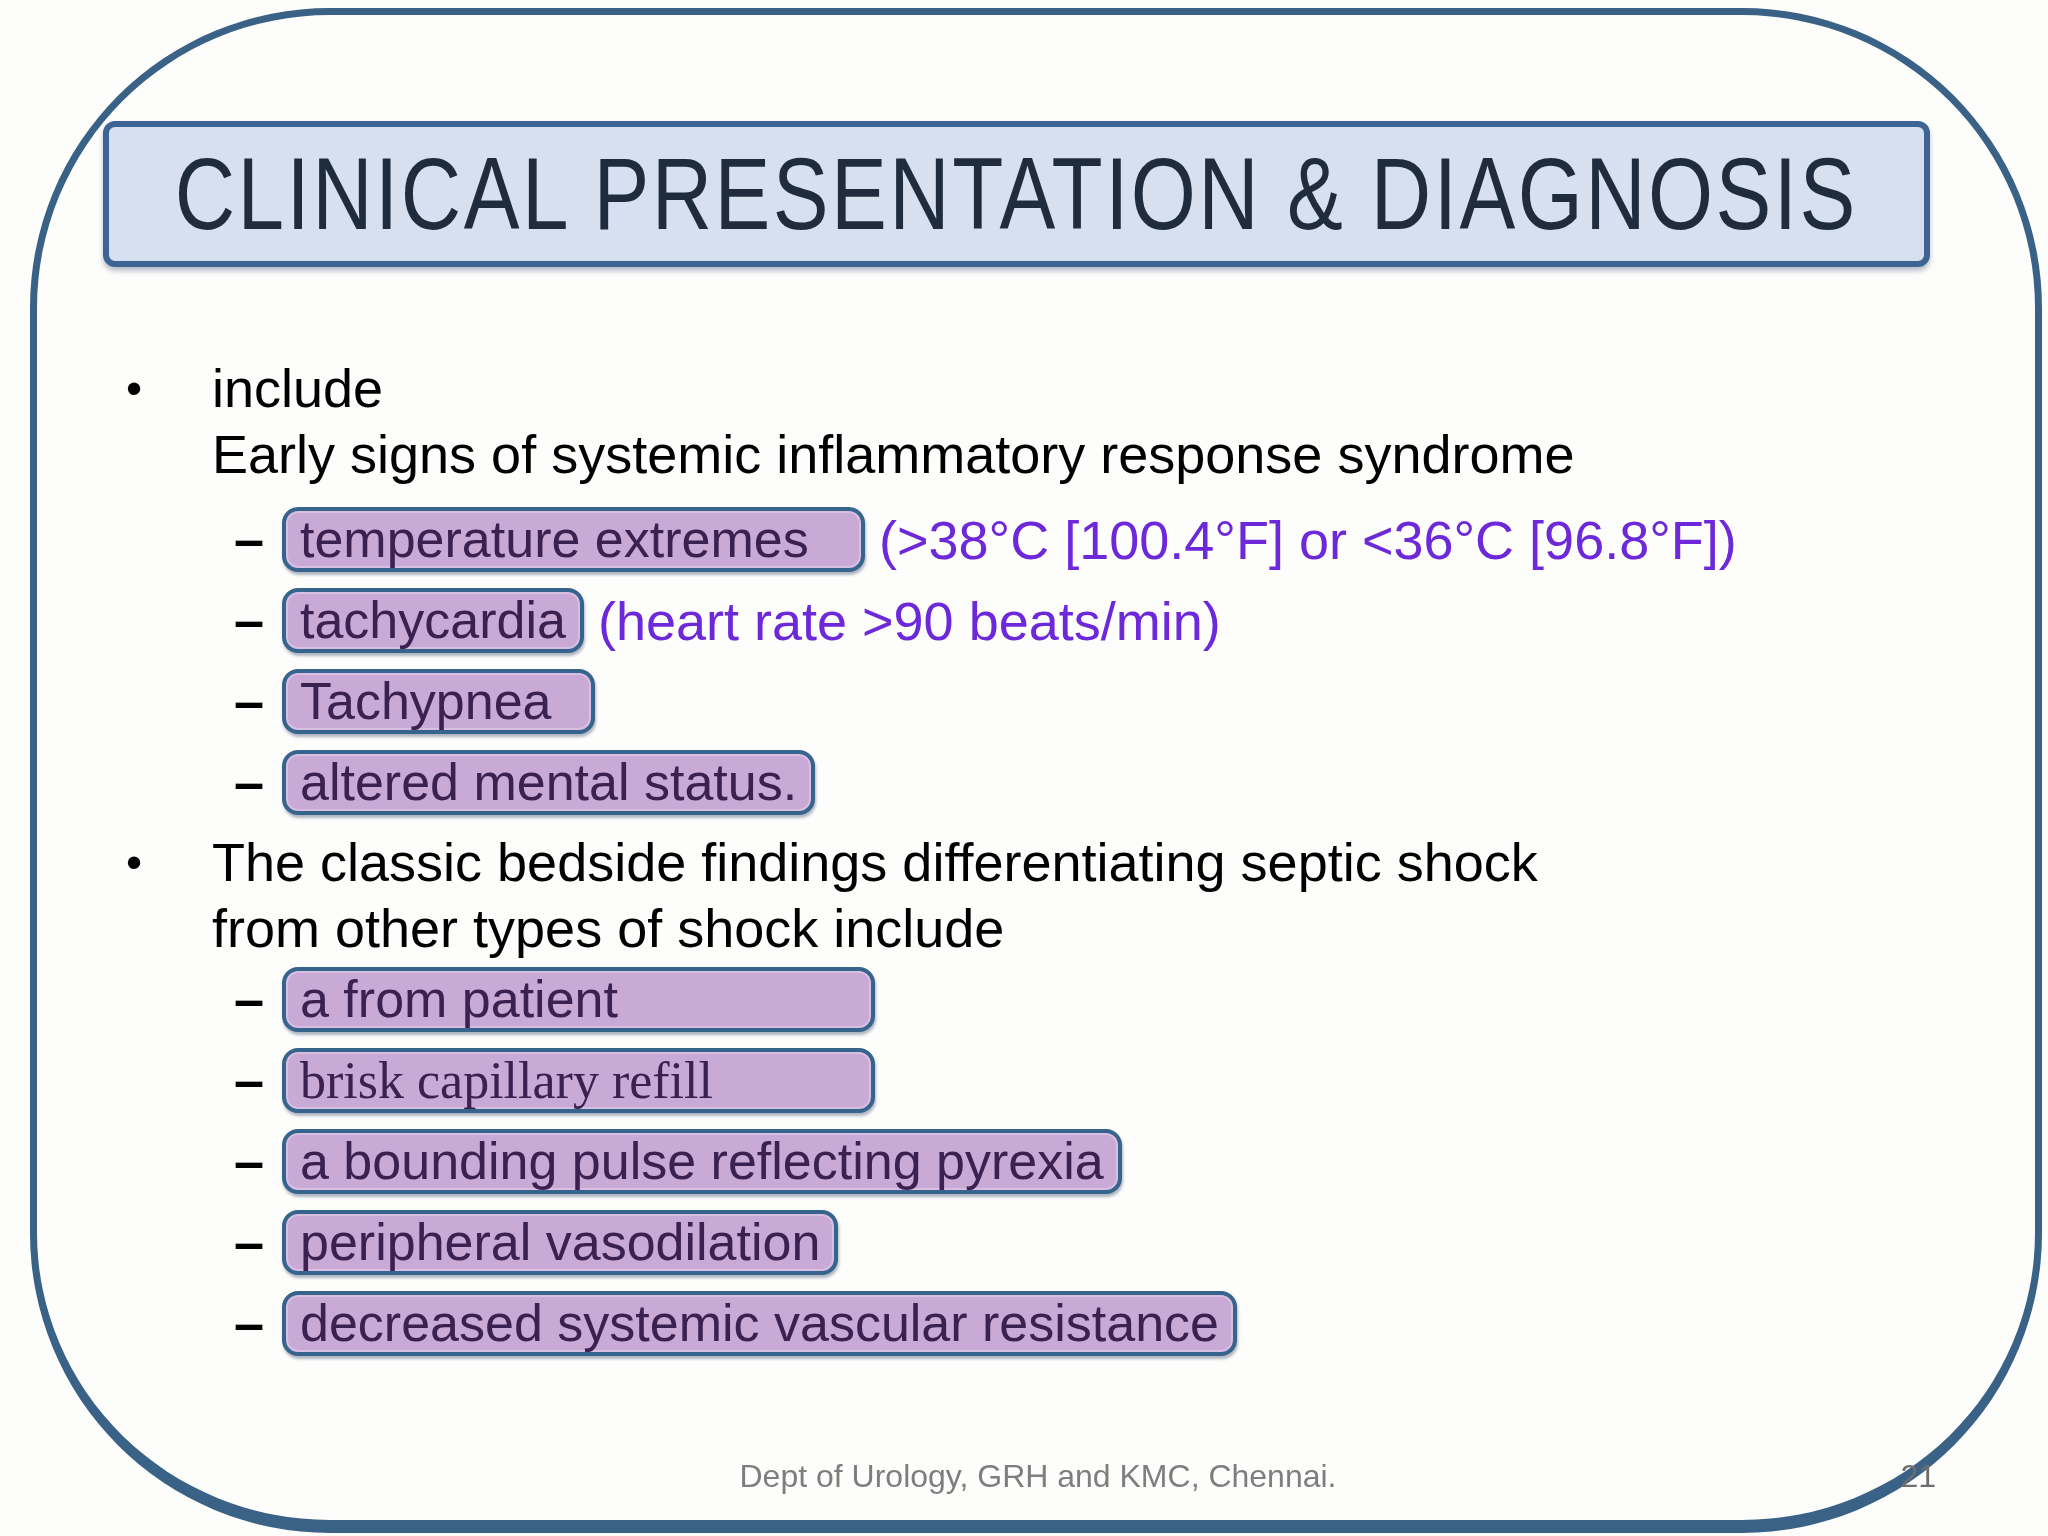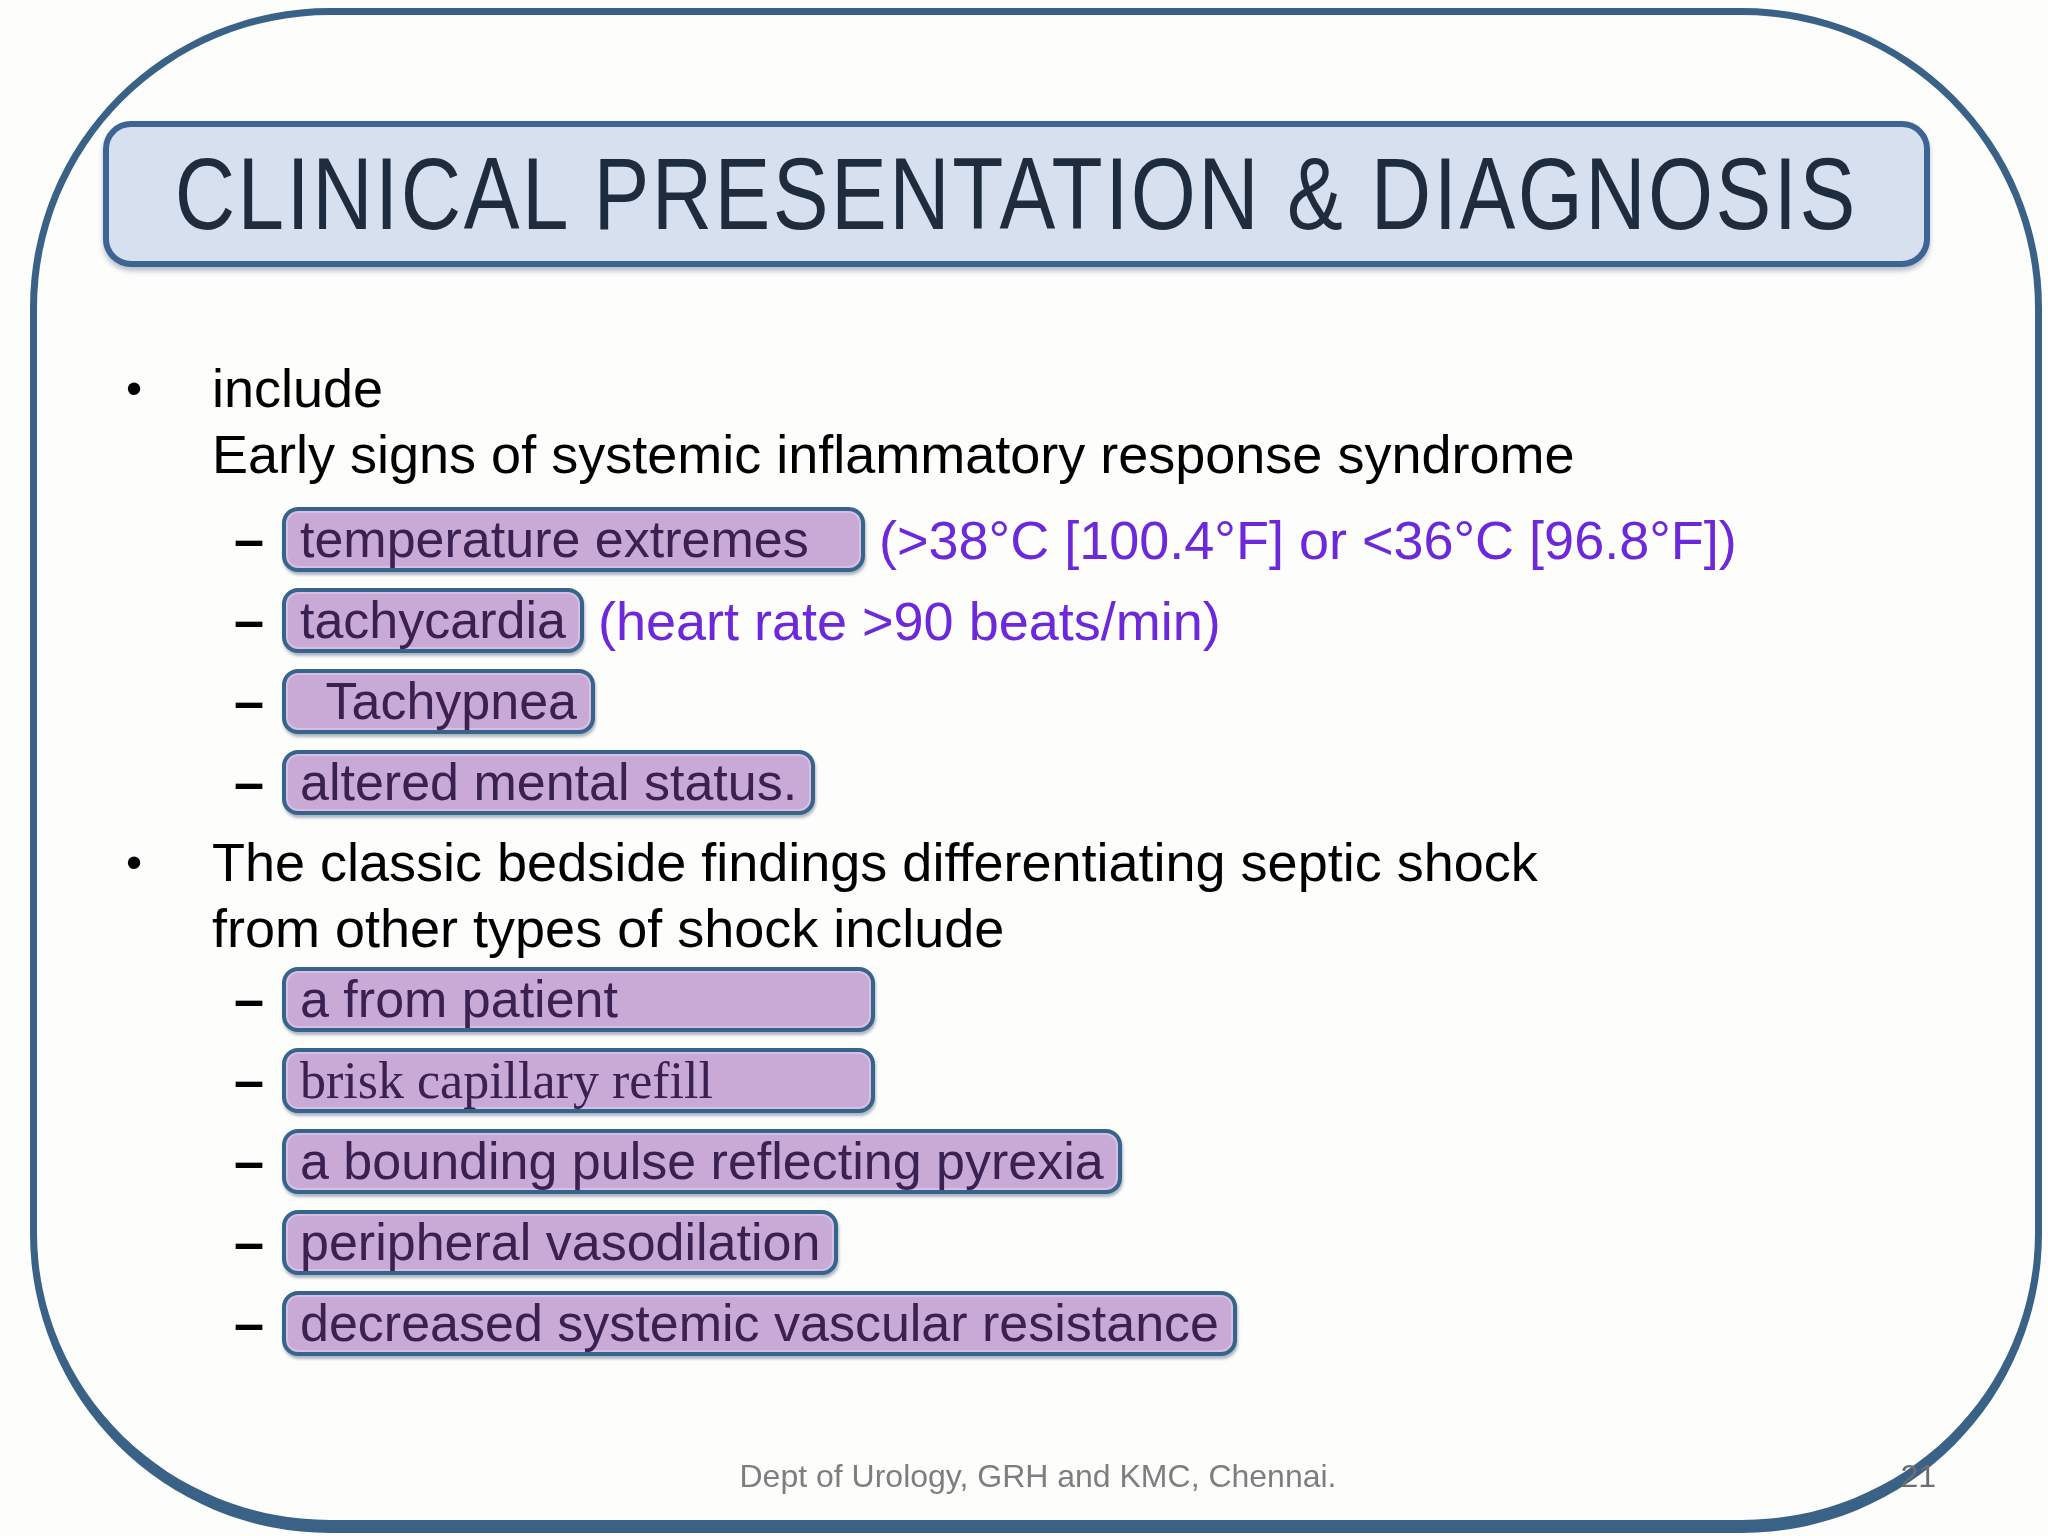--- a/index.html
+++ b/index.html
@@ -19,21 +19,21 @@
     border-radius:300px 300px 300px 300px;
     background:transparent;
   }
   
   .title-box{
     position:absolute;
     left:103px;top:121px;
     width:1827px;height:146px;
     background:#d7e0ef;
     border:6px solid #3d6493;
-    border-radius:28px;
+    border-radius:12px;
     box-shadow:0 4px 5px rgba(60,80,110,0.35);
     display:flex;align-items:center;justify-content:center;
     box-sizing:border-box;
   }
   .title-text{
     font-size:102px;
     letter-spacing:3px;
     color:#1e2c3d;
     white-space:nowrap;
     transform:scaleX(0.82);
@@ -115,21 +115,21 @@
     </div>
 
     <div class="l2-row">
       <div class="l2-dash">–</div>
       <div class="hl">tachycardia</div>
       <div class="detail">(heart rate &gt;90 beats/min)</div>
     </div>
 
     <div class="l2-row">
       <div class="l2-dash">–</div>
-      <div class="hl" style="min-width:313px;text-align:right;">Tachypnea</div>
+      <div class="hl" style="min-width:313px;">Tachypnea</div>
     </div>
 
     <div class="l2-row">
       <div class="l2-dash">–</div>
       <div class="hl">altered mental status.</div>
     </div>
 
     <div class="l1-row bullet2">
       <div class="l1-bullet">•</div>
       <div class="l1-lines">

